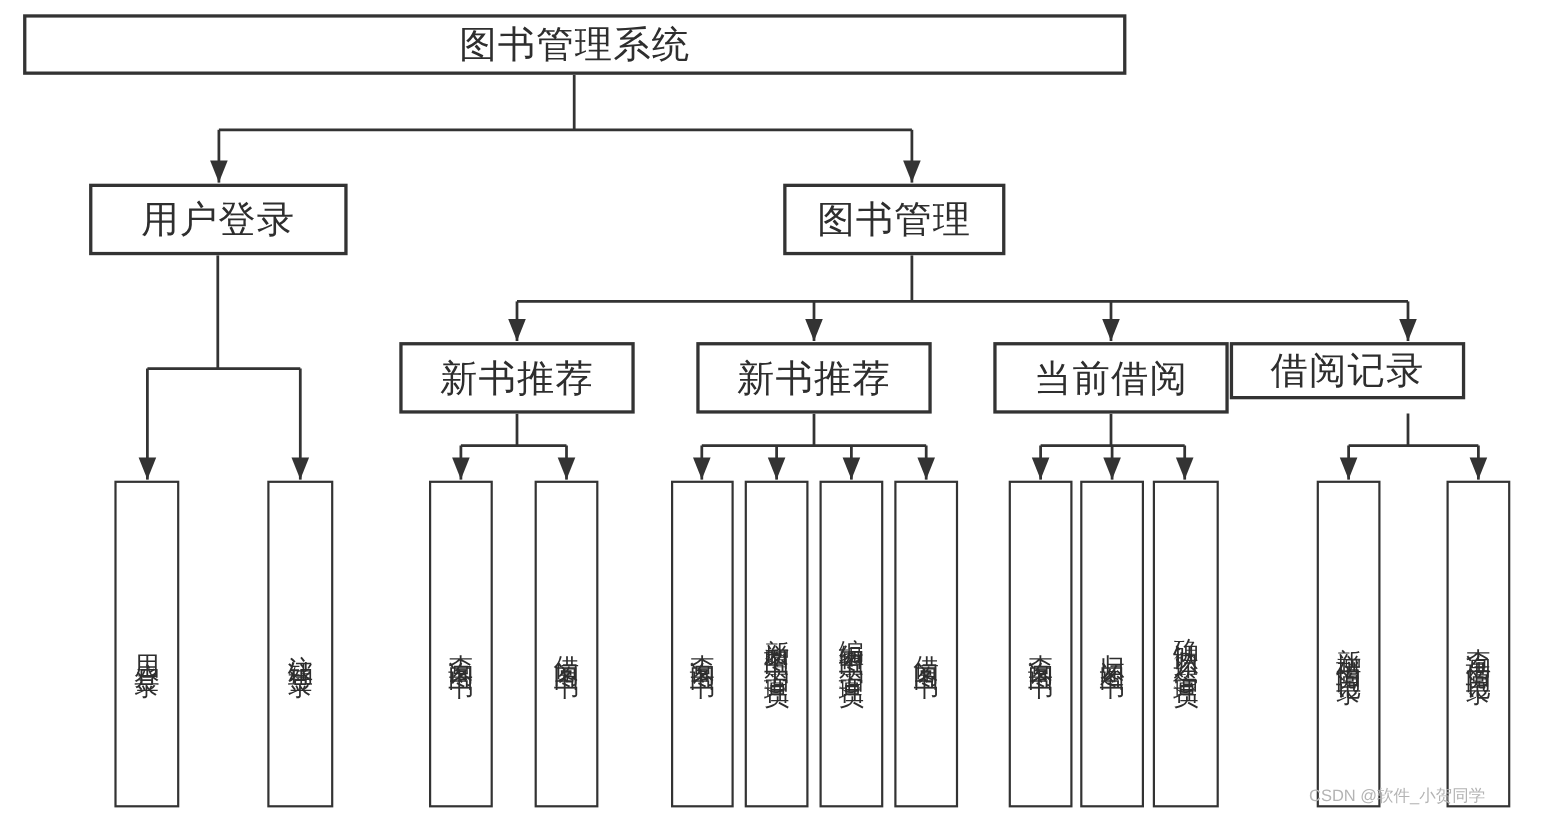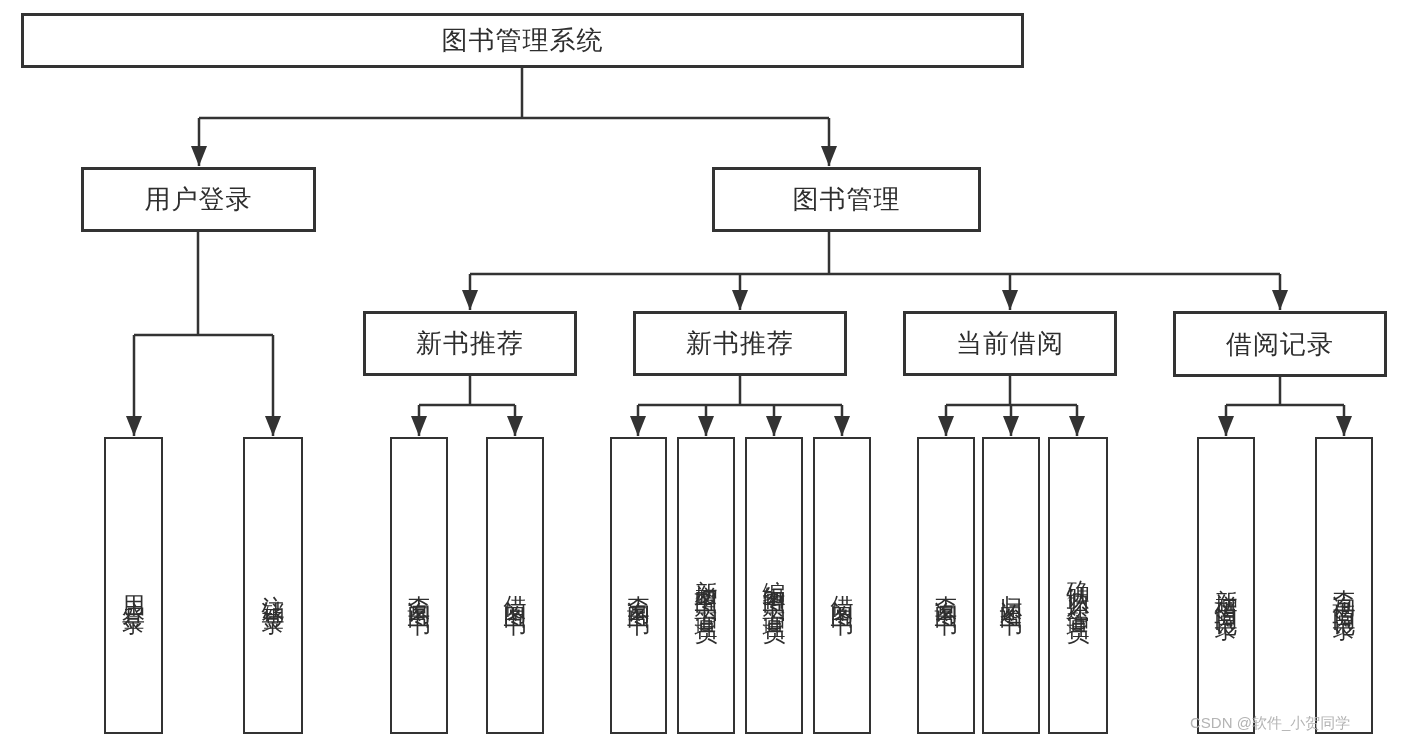--- a/index.html
+++ b/index.html
@@ -25,21 +25,21 @@
     position: absolute;
     box-sizing: border-box;
     border: 3px solid #333333;
     background: #ffffff;
     display: flex;
     align-items: center;
     justify-content: center;
     z-index: 2;
   }
   .hbox span {
-    font-size: 26px;
+    font-size: 34px;
     color: #2e2e2e;
     letter-spacing: 1px;
     white-space: nowrap;
   }
   .vbox {
     position: absolute;
     box-sizing: border-box;
     border: 2px solid #333333;
     background: #ffffff;
     display: flex;
@@ -112,34 +112,34 @@
     </g>
   </svg>
 
   <div class="hbox" style="left:21px;top:13px;width:1003px;height:55px">
     <span>图书管理系统</span>
   </div>
 
   <div class="hbox" style="left:81px;top:167px;width:235px;height:65px">
     <span>用户登录</span>
   </div>
-  <div class="hbox" style="left:712px;top:167px;width:269px;height:65px">
+  <div class="hbox" style="left:712px;top:167px;width:202px;height:65px">
     <span>图书管理</span>
   </div>
 
   <div class="hbox" style="left:363px;top:311px;width:214px;height:65px">
     <span>新书推荐</span>
   </div>
   <div class="hbox" style="left:633px;top:311px;width:214px;height:65px">
     <span>新书推荐</span>
   </div>
   <div class="hbox" style="left:903px;top:311px;width:214px;height:65px">
     <span>当前借阅</span>
   </div>
-  <div class="hbox" style="left:1173px;top:311px;width:214px;height:66px">
+  <div class="hbox" style="left:1118px;top:311px;width:214px;height:52px">
     <span>借阅记录</span>
   </div>
 
   <div class="vbox" style="left:104px;width:59px">
     <span class="vlabel">用户登录</span>
   </div>
   <div class="vbox" style="left:243px;width:60px">
     <span class="vlabel">注销登录</span>
   </div>
 

